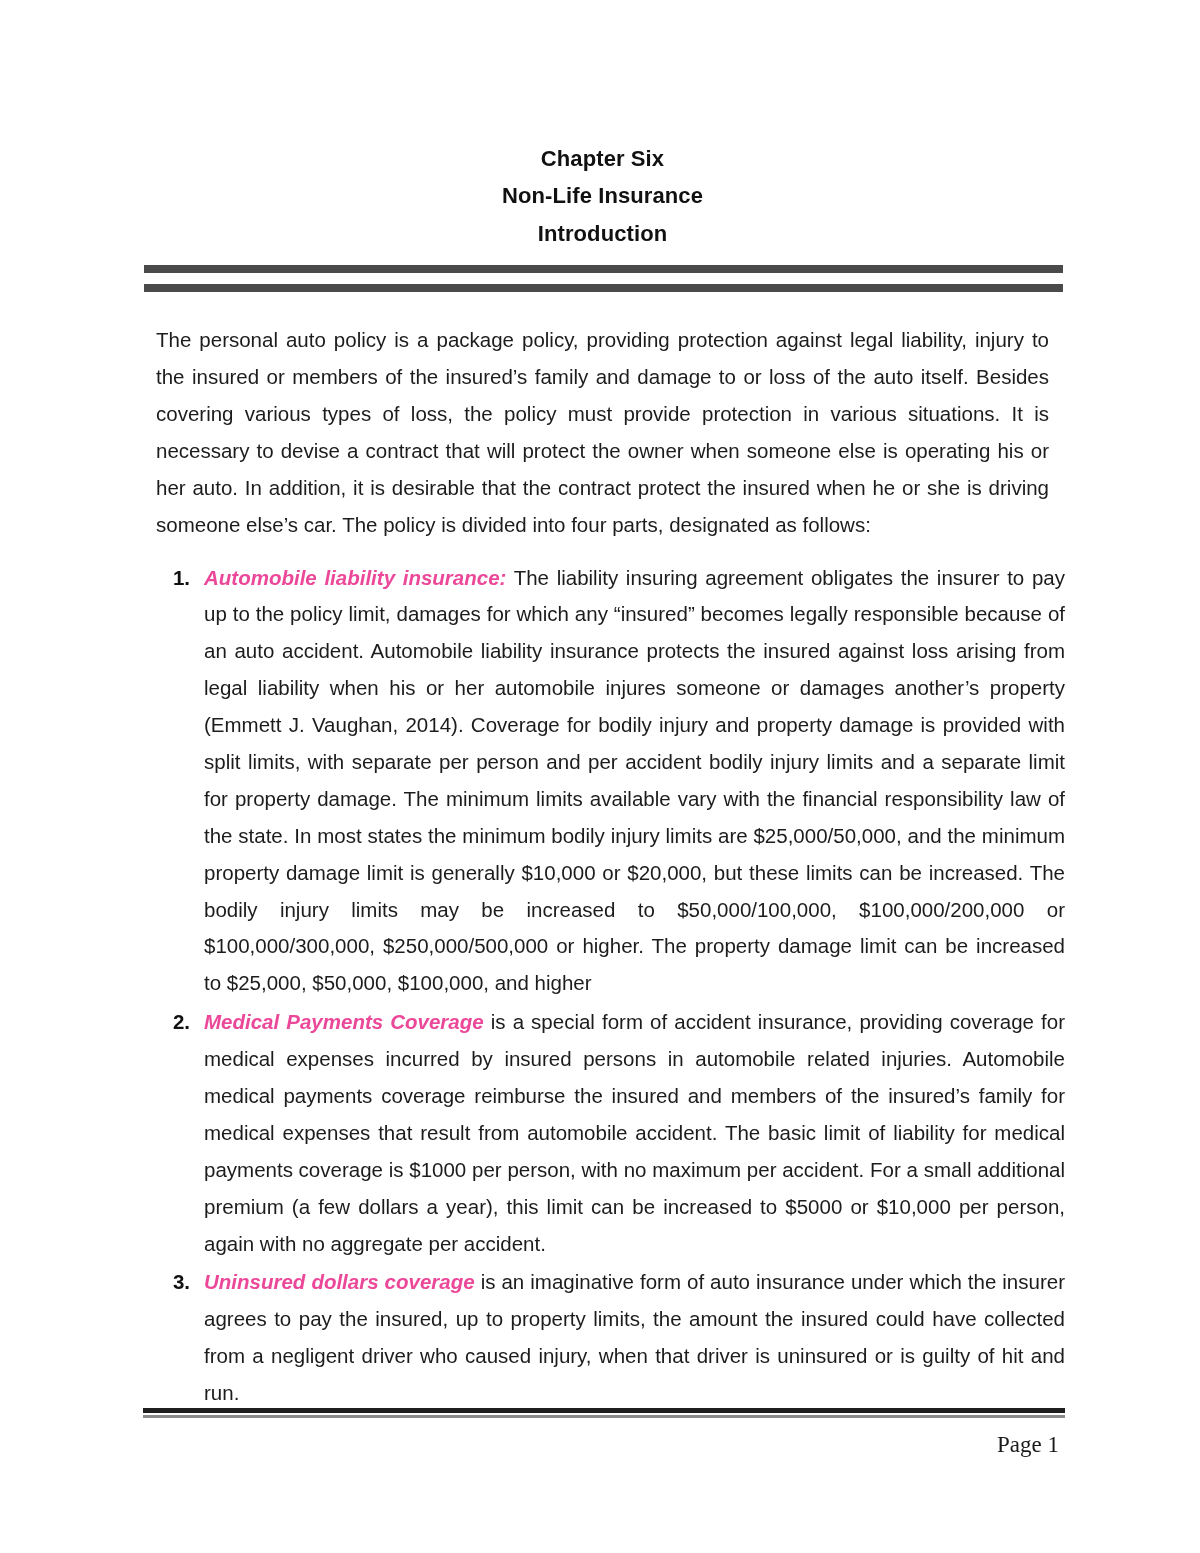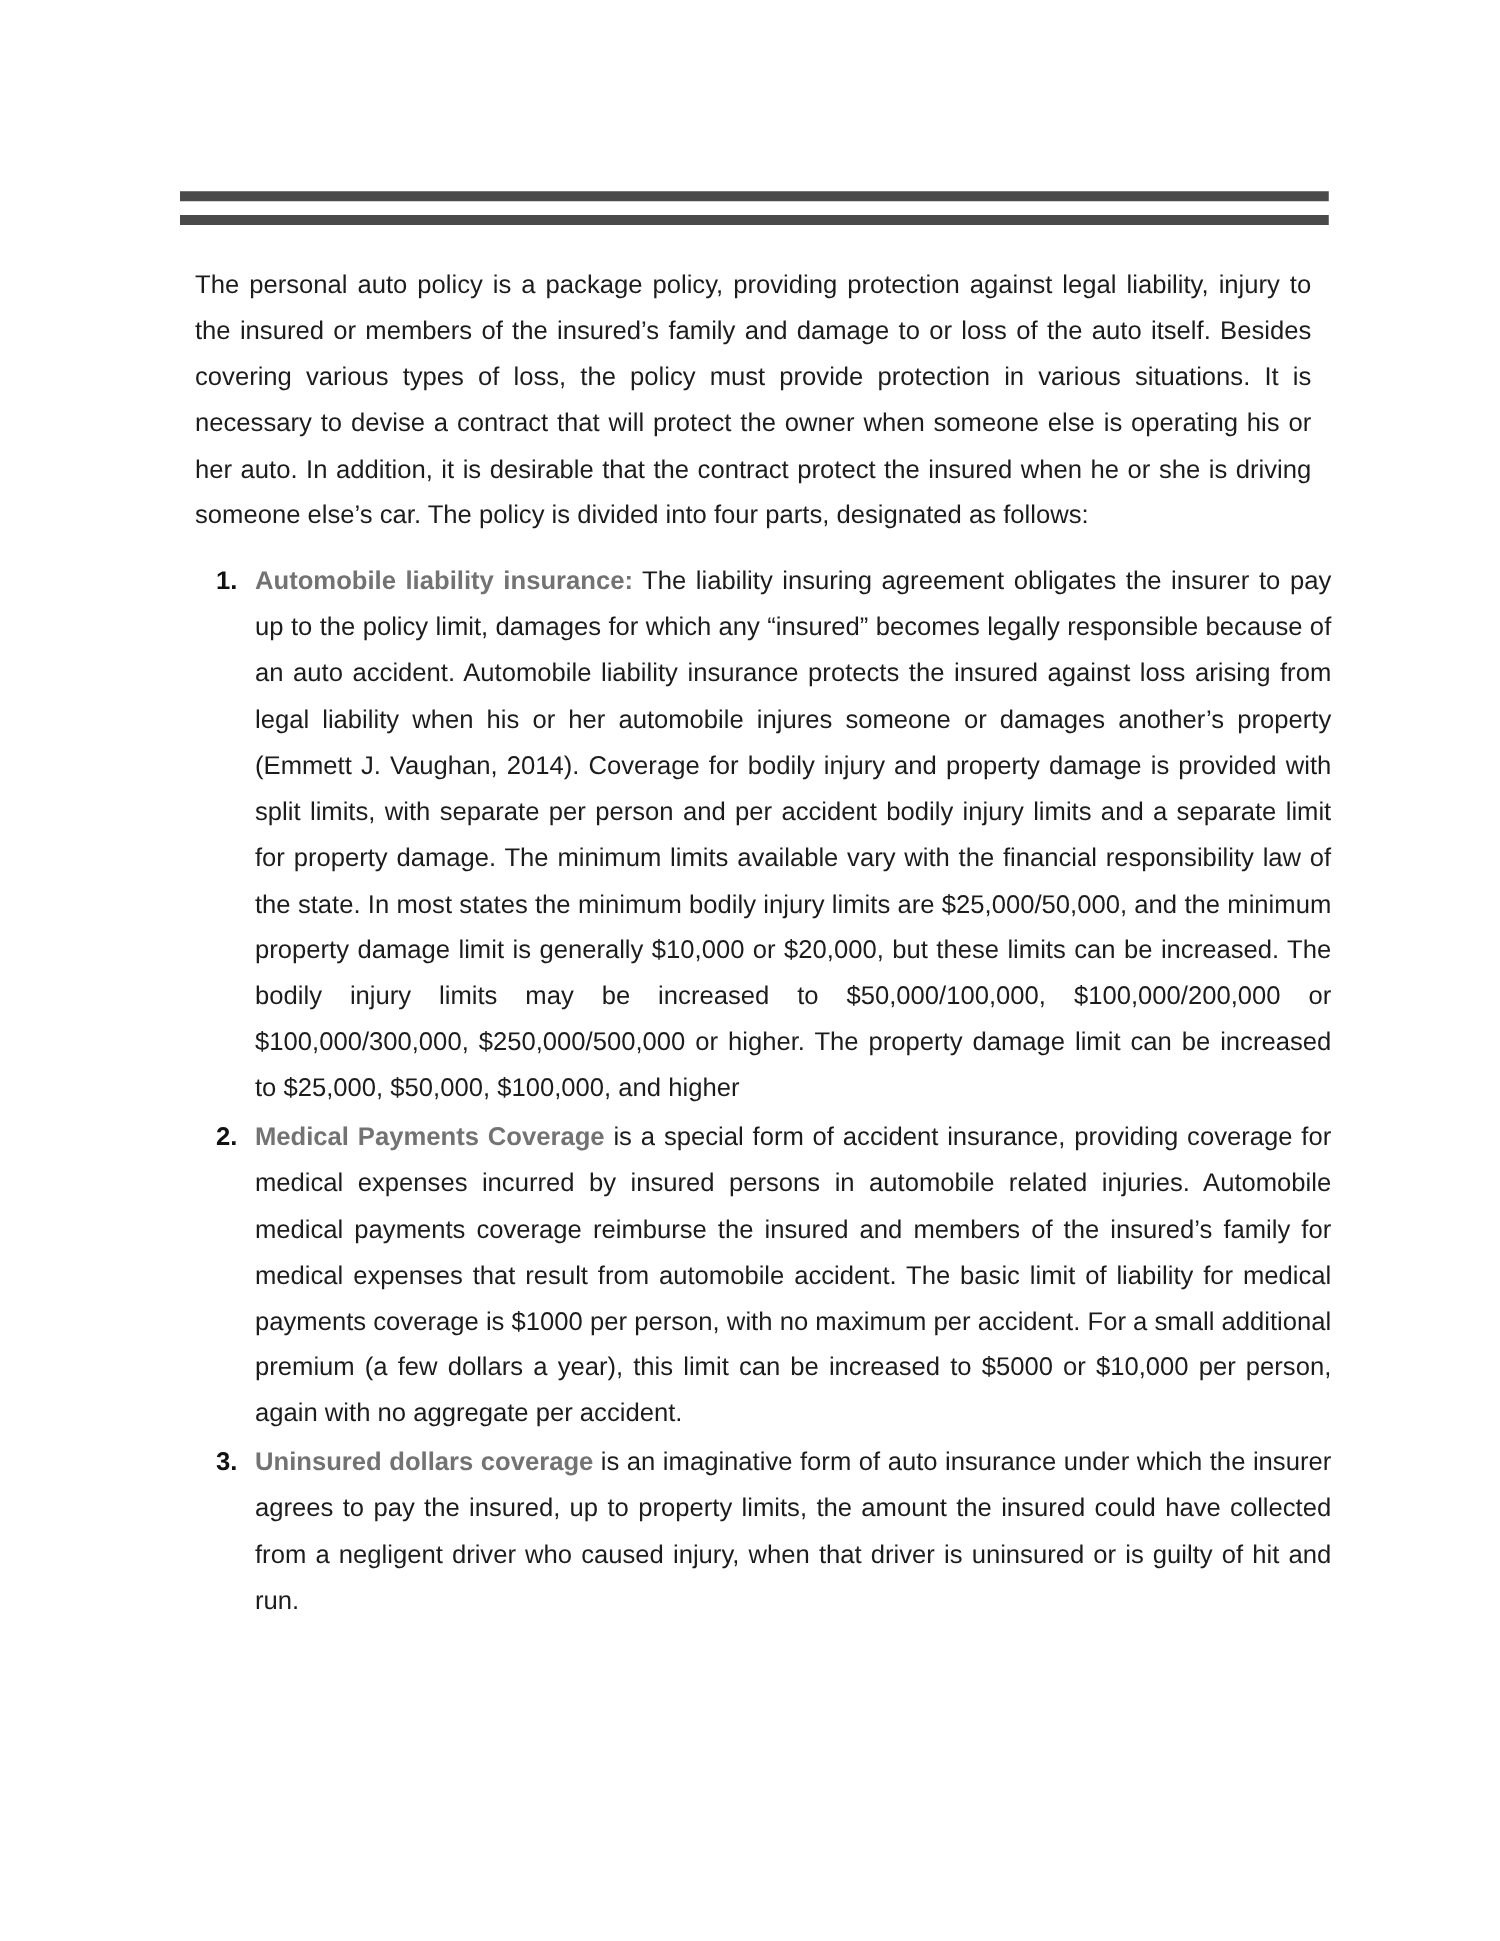--- a/index.html
+++ b/index.html
@@ -96,21 +96,22 @@
     position: absolute;
     left: 0;
     top: 0;
     width: 28px;
     text-align: right;
     font-weight: bold;
     color: #111111;
   }
   .lead {
     font-weight: bold;
-    color: #737373;
+    color: #ec4899;
+    font-style: italic;
   }
 
   
   .footer {
     position: absolute;
     left: 140px;
     top: 1408px;
     width: 925px;
   }
   .footer-rule-dark {
@@ -133,20 +134,25 @@
     padding-right: 6px;
   }
 </style>
 </head>
 <body>
 
 <div class="page">
 
   <div class="content">
 
+    <div class="heading-block">
+      <div class="doc-heading">Chapter Six</div>
+      <div class="doc-heading">Non-Life Insurance</div>
+      <div class="doc-heading">Introduction</div>
+    </div>
 
     <div class="rule-thick rule-top"></div>
 
 
     <div class="rule-thick rule-bottom"></div>
 
     <p class="body-text">The personal auto policy is a package policy, providing protection against legal liability, injury to the insured or members of the insured’s family and damage to or loss of the auto itself. Besides covering various types of loss, the policy must provide protection in various situations. It is necessary to devise a contract that will protect the owner when someone else is operating his or her auto. In addition, it is desirable that the contract protect the insured when he or she is driving someone else’s car. The policy is divided into four parts, designated as follows:</p>
 
     <ol class="num-list">
       <li>
@@ -155,14 +161,19 @@
       <li>
         <span class="marker">2.</span><span class="lead">Medical Payments Coverage</span><span> is a special form of accident insurance, providing coverage for medical expenses incurred by insured persons in automobile related injuries. Automobile medical payments coverage reimburse the insured and members of the insured’s family for medical expenses that result from automobile accident.  The basic limit of liability for medical payments coverage is $1000 per person, with no maximum per accident. For a small additional premium (a few dollars a year), this limit can be increased to $5000 or $10,000 per person, again with no aggregate per accident.</span>
       </li>
       <li>
         <span class="marker">3.</span><span class="lead">Uninsured dollars coverage</span><span> is an imaginative form of auto insurance under which the insurer agrees to pay the insured, up to property limits, the amount the insured could have collected from a negligent driver who caused injury, when that driver is uninsured or is guilty of hit and run.</span>
       </li>
     </ol>
 
   </div>
 
+  <div class="footer">
+    <div class="footer-rule-dark"></div>
+    <div class="footer-rule-gray"></div>
+    <div class="footer-page">Page 1</div>
+  </div>
 
 </div>
 
 </body></html>

